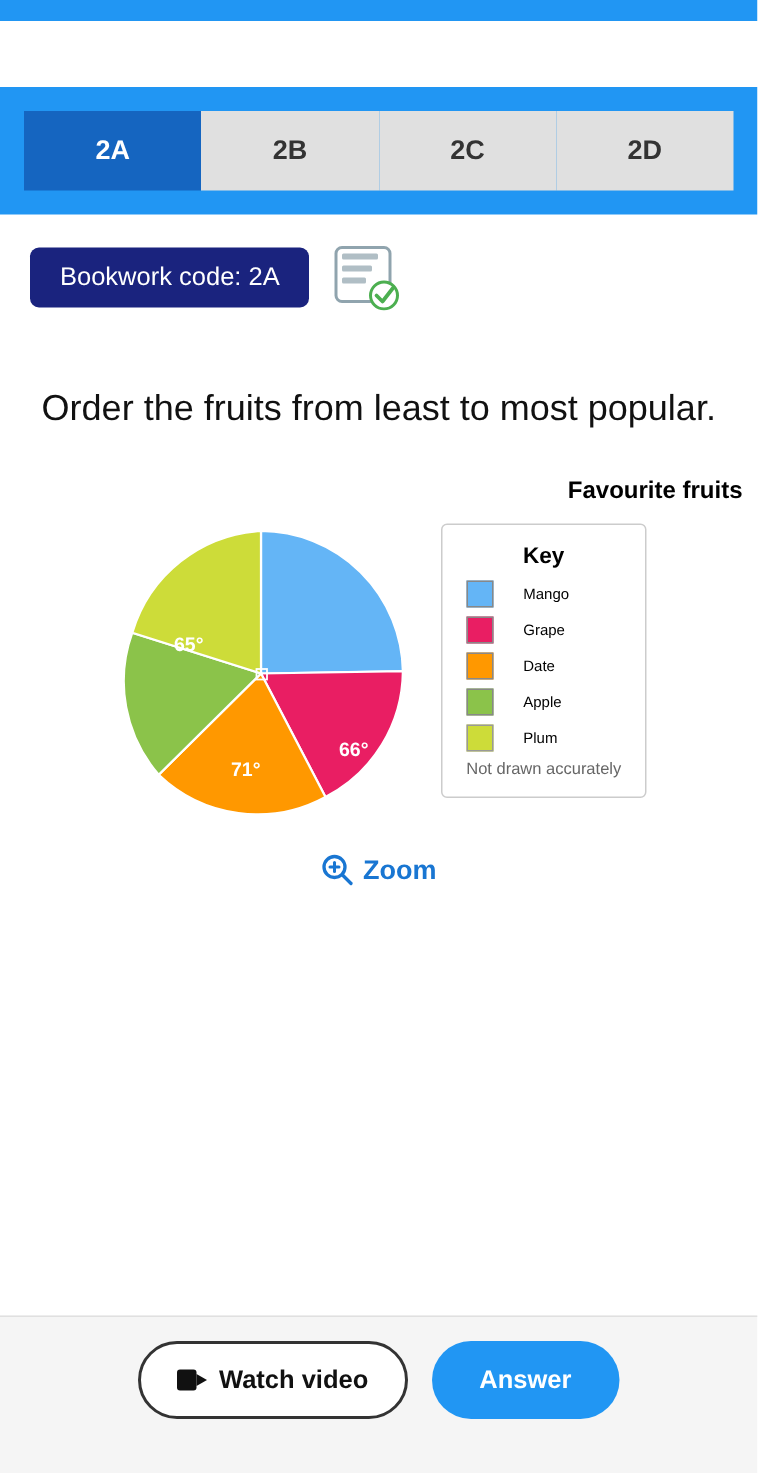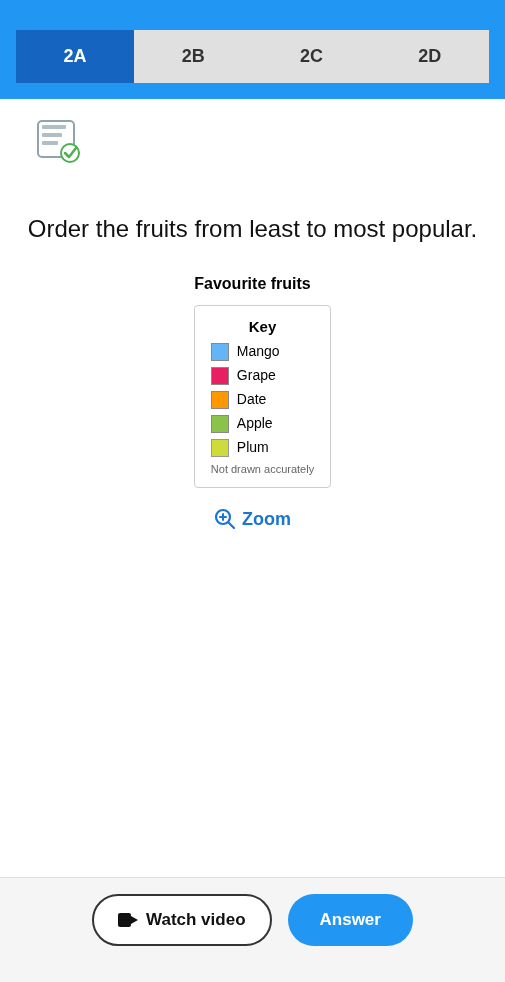--- a/index.html
+++ b/index.html
@@ -18,20 +18,21 @@
       height: 14px;
       width: 100%;
       position: relative;
     }
 
     
     .tabs {
       display: flex;
       background: #2196F3;
       padding: 16px;
+      margin-top: 44px;
     }
     .tab {
       flex: 1;
       padding: 16px 0;
       text-align: center;
       font-size: 18px;
       font-weight: 600;
       color: #ffffff;
       cursor: pointer;
       background: transparent;
@@ -81,21 +82,21 @@
 
     
     .chart-container {
       display: flex;
       align-items: flex-start;
       justify-content: center;
       padding: 0 10px;
       margin-top: 10px;
     }
     .chart-title {
-      text-align: center;
+      text-align: right;
       font-size: 16px;
       font-weight: 700;
       margin-bottom: 12px;
     }
     .pie-wrapper {
       position: relative;
       width: 200px;
       height: 200px;
       flex-shrink: 0;
     }
@@ -110,23 +111,24 @@
       background: #fff;
     }
     .key-title {
       font-size: 15px;
       font-weight: 600;
       text-align: center;
       margin-bottom: 8px;
     }
     .key-item {
       display: flex;
-      align-items: flex-start;
+      align-items: center;
       margin-bottom: 6px;
-      font-size: 14px;
+      font-size: 10px;
+      gap: 12px;
     }
     .key-color {
       width: 18px;
       height: 18px;
       border: 1px solid #888;
       margin-right: 8px;
       flex-shrink: 0;
     }
     .not-drawn {
       font-size: 11px;
@@ -194,39 +196,62 @@
 <div class="header"></div>
 
 <div class="tabs">
   <div class="tab active">2A</div>
   <div class="tab" style="background:#e0e0e0;color:#333;">2B</div>
   <div class="tab" style="background:#e0e0e0;color:#333;">2C</div>
   <div class="tab" style="background:#e0e0e0;color:#333;">2D</div>
 </div>
 
 <div class="bookwork-section">
+  <div class="bookwork-code">Bookwork code: 2A</div>
 
   <svg class="check-icon" viewBox="0 0 44 44" fill="none" xmlns="http://www.w3.org/2000/svg">
     <rect x="2" y="2" width="36" height="36" rx="4" fill="white" stroke="#90A4AE" stroke-width="2"></rect>
     <rect x="6" y="6" width="24" height="4" rx="1" fill="#B0BEC5"></rect>
     <rect x="6" y="14" width="20" height="4" rx="1" fill="#B0BEC5"></rect>
     <rect x="6" y="22" width="16" height="4" rx="1" fill="#B0BEC5"></rect>
     <circle cx="34" cy="34" r="9" fill="white" stroke="#4CAF50" stroke-width="2"></circle>
     <polyline points="29,34 33,38 40,29" stroke="#4CAF50" stroke-width="2.5" stroke-linecap="round" stroke-linejoin="round" fill="none"></polyline>
   </svg>
 </div>
 
 <div class="question-area">
   <p class="question-text">Order the fruits from least to most popular.</p>
 </div>
 
 <div style="padding: 0 10px;">
   <div class="chart-title">Favourite fruits</div>
   <div class="chart-container">
 
+    <div class="pie-wrapper">
+      <svg viewBox="0 0 200 200" width="200" height="200">
+
+        <path d="M100,100 L100,5 A95,95 0 0,1 194.6,98.5 Z" fill="#64B5F6" stroke="white" stroke-width="1.5"></path>
+
+        <path d="M100,100 L194.6,98.5 A95,95 0 0,1 143,182.3 Z" fill="#E91E63" stroke="white" stroke-width="1.5"></path>
+
+        <path d="M100,100 L143,182.3 A95,95 0 0,1 31.8,167.5 Z" fill="#FF9800" stroke="white" stroke-width="1.5"></path>
+
+        <path d="M100,100 L31.8,167.5 A95,95 0 0,1 14.2,72.8 Z" fill="#8BC34A" stroke="white" stroke-width="1.5"></path>
+
+        <path d="M100,100 L14.2,72.8 A95,95 0 0,1 100,5 Z" fill="#CDDC39" stroke="white" stroke-width="1.5"></path>
+
+        <text x="42" y="85" fill="white" font-size="13" font-weight="bold">65°</text>
+
+        <text x="152" y="155" fill="white" font-size="13" font-weight="bold">66°</text>
+
+        <text x="80" y="168" fill="white" font-size="13" font-weight="bold">71°</text>
+
+        <rect x="97" y="97" width="7" height="7" fill="none" stroke="white" stroke-width="1.2"></rect>
+      </svg>
+    </div>
 
     <div class="key-box">
       <div class="key-title">Key</div>
       <div class="key-item">
         <div class="key-color" style="background:#64B5F6;"></div>
         <span>Mango</span>
       </div>
       <div class="key-item">
         <div class="key-color" style="background:#E91E63;"></div>
         <span>Grape</span>

